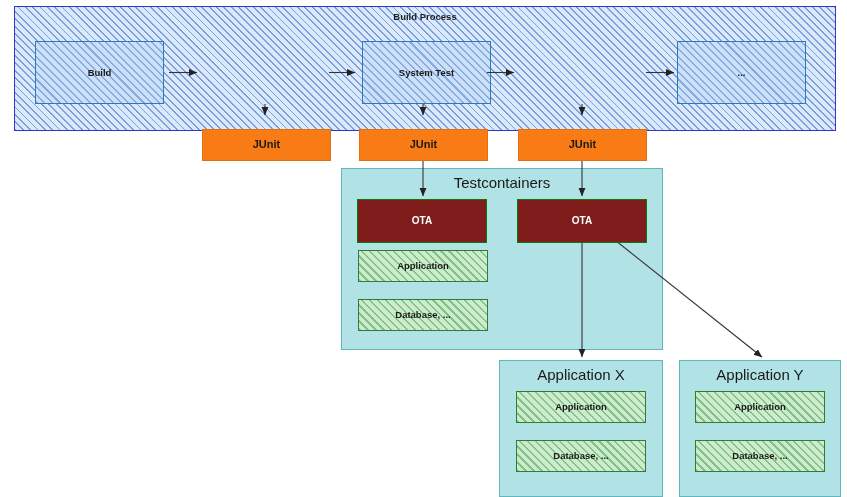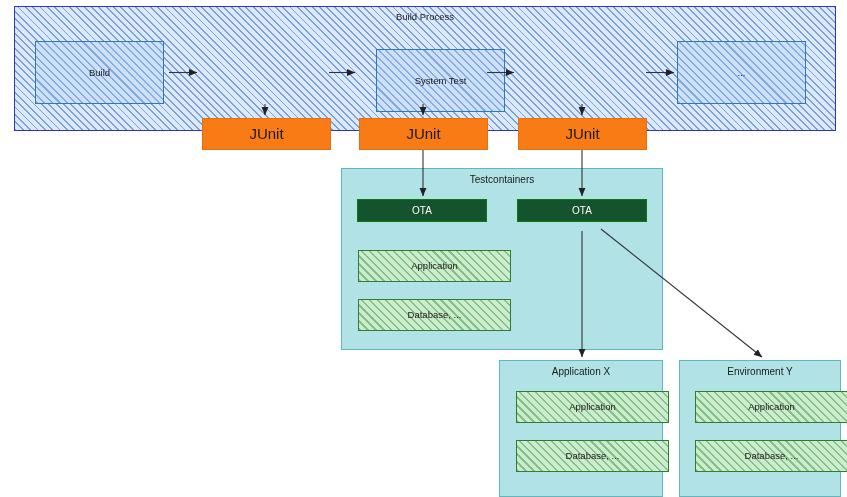--- a/index.html
+++ b/index.html
@@ -24,20 +24,21 @@
     position: absolute;
     box-sizing: border-box;
     display: flex;
     align-items: center;
     justify-content: center;
     font-size: 9.5px;
     color: #1a1a1a;
     text-align: center;
     line-height: 1.2;
     white-space: nowrap;
+    font-weight: bold;
   }
   
   .build-process {
     left: 14px; top: 6px;
     width: 822px; height: 125px;
     border: 1.4px solid #3333cc;
     background-color: #dce9fb;
     background-image:
       repeating-linear-gradient(45deg,
         rgba(41,98,196,0.55) 0px,
@@ -63,53 +64,53 @@
     background-image:
       repeating-linear-gradient(45deg,
         rgba(41,110,200,0.45) 0px,
         rgba(41,110,200,0.45) 1.5px,
         rgba(255,255,255,0) 1.5px,
         rgba(255,255,255,0) 5.4px);
   }
   .stage span { position: relative; z-index: 3; }
   
   .junit {
-    top: 118px;
+    top: 129px;
     width: 129px; height: 32px;
     background: #f87b15;
     border: 1px solid #e3700f;
-    font-size: 15px;
+    font-size: 11px;
   }
   
   .panel {
     background: #b1e3e6;
     border: 1.2px solid #5fb7c0;
     box-sizing: border-box;
     position: absolute;
     display: block;
   }
   .panel > .panel-title {
     position: absolute;
     left: 0; right: 0; top: 5px;
     text-align: center;
-    font-size: 10px;
+    font-size: 15px;
     color: #1a1a1a;
   }
   
   .ota {
     top: 199px;
-    width: 130px; height: 23px;
-    background: #14532d;
+    width: 130px; height: 44px;
+    background: #7f1d1d;
     border: 1px solid #0a7a0a;
     color: #ffffff;
     font-size: 10px;
   }
   
   .hatch-green {
-    width: 153px; height: 32px;
+    width: 130px; height: 32px;
     border: 1.4px solid #2e7d32;
     background-color: #cdeccd;
     background-image:
       repeating-linear-gradient(45deg,
         rgba(60,150,70,0.5) 0px,
         rgba(60,150,70,0.5) 1.6px,
         rgba(255,255,255,0) 1.6px,
         rgba(255,255,255,0) 5.6px);
     font-size: 9.5px;
   }
@@ -128,37 +129,37 @@
 
 <div id="canvas">
 
   <div class="node build-process">
     <span class="title">Build Process</span>
   </div>
 
   <div class="node stage" style="left:35px;text-align:center;">
     <span>Build</span>
   </div>
-  <div class="node stage" style="left:376px;margin-top:8px;">
+  <div class="node stage" style="left:362px;">
     <span>System Test</span>
   </div>
   <div class="node stage" style="left:677px;">
     <span>...</span>
   </div>
 
   <div class="panel" style="left:341px; top:168px; width:322px; height:182px;">
     <div class="panel-title">Testcontainers</div>
   </div>
 
   <div class="panel" style="left:499px; top:360px; width:164px; height:137px;">
     <div class="panel-title">Application X</div>
   </div>
 
   <div class="panel" style="left:679px; top:360px; width:162px; height:137px;">
-    <div class="panel-title">Environment Y</div>
+    <div class="panel-title">Application Y</div>
   </div>
 
   <svg class="edges" viewBox="0 0 847 497">
     <defs>
       <marker id="arr" markerWidth="9" markerHeight="9" refX="7.4" refY="3.2" orient="auto" markerUnits="strokeWidth">
         <path d="M0,0 L7.6,3.2 L0,6.4 z" fill="#222"></path>
       </marker>
     </defs>
     <g stroke="#333" stroke-width="1.1" fill="none" marker-end="url(#arr)">
 

